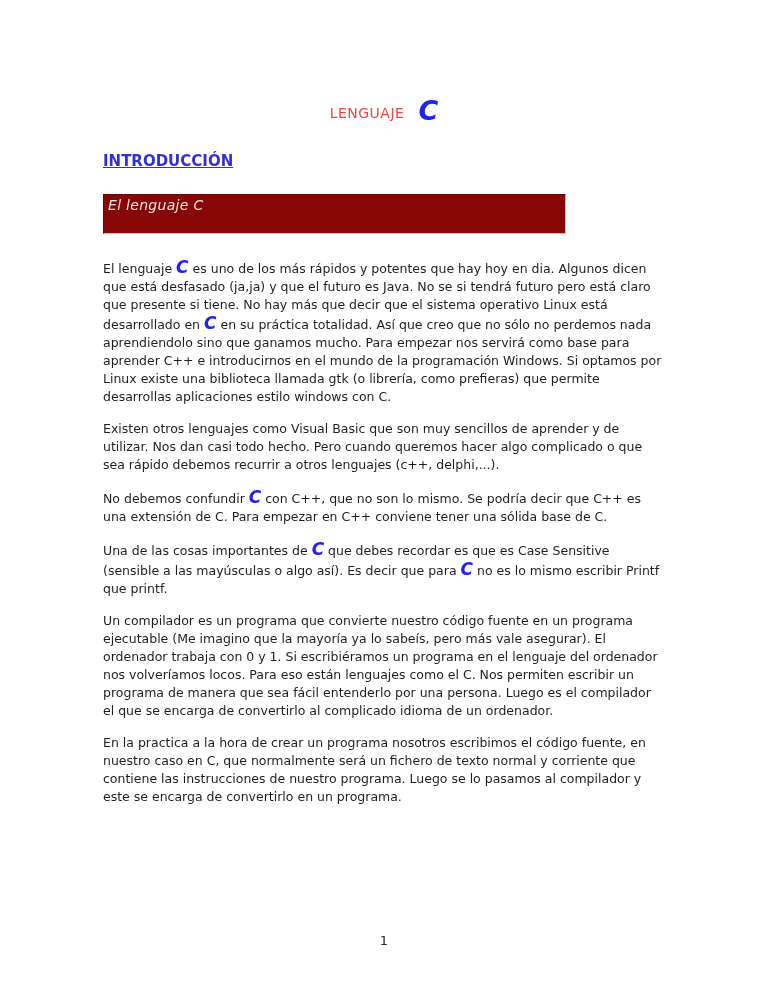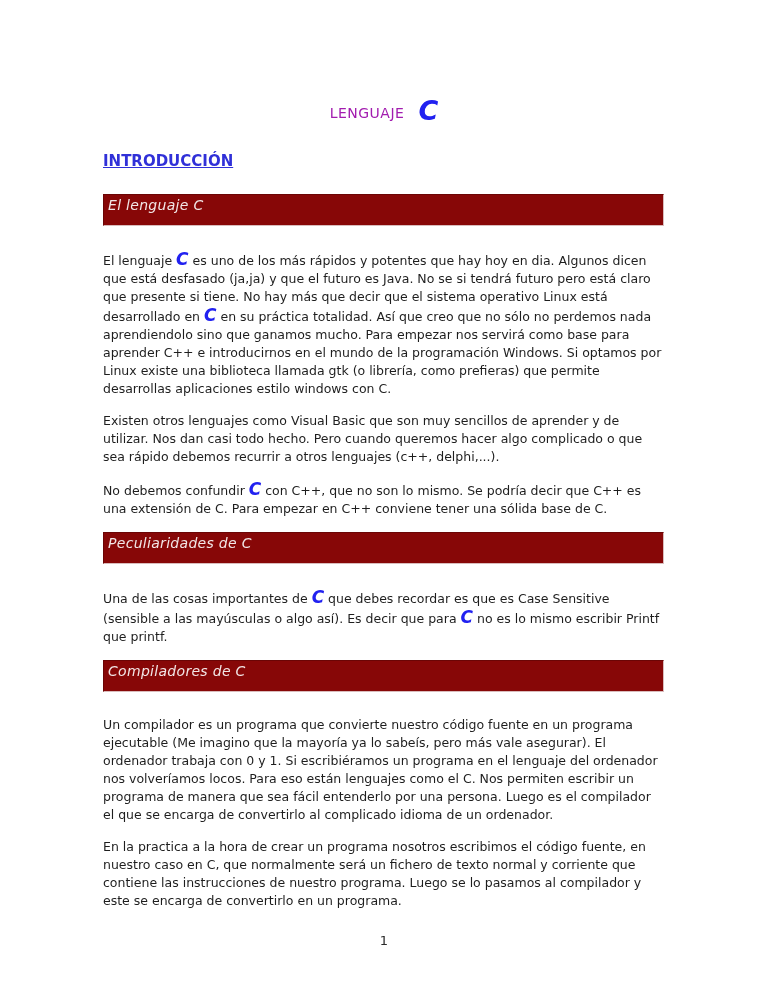--- a/index.html
+++ b/index.html
@@ -23,50 +23,50 @@
     width: 562px;
   }
   .doc-title {
     padding-top: 95px;
     text-align: center;
     white-space: nowrap;
   }
   .title-text {
     font-size: 14px;
     letter-spacing: 0.5px;
-    color: #a21caf;
+    color: #ef4444;
   }
   .title-c {
     font-size: 27px;
     font-weight: bold;
     font-style: italic;
     color: var(--c-blue, #2121f0);
     margin-left: 9px;
     vertical-align: -2px;
   }
   .intro-heading {
     margin: 26px 0 24px 0;
     font-size: 15px;
     font-weight: bold;
     color: var(--heading-blue, #3030d8);
     text-decoration: underline;
   }
   .banner {
     box-sizing: border-box;
     margin: 8px 0 24px 0;
-    width: 561px;
+    width: 463px;
     background: var(--banner-bg, #870707);
     border: 1px solid #d9bcbc;
     border-left-color: #6b0505;
     border-top-color: #6b0505;
     color: var(--banner-text, #f2e6e6);
     font-size: 14px;
     font-style: italic;
     line-height: 19px;
-    padding: 1px 4px 10px 4px;
+    padding: 1px 4px 18px 4px;
     letter-spacing: 0.3px;
   }
   .para {
     margin: 14px 0;
     font-size: 12.5px;
     line-height: 18px;
   }
   .para .txt { color: var(--body-text, #1e1e1e); }
   .para .em {
     color: var(--body-text, #1e1e1e);
@@ -101,26 +101,24 @@
     <div class="intro-heading">INTRODUCCIÓN</div>
 
     <div class="section">
       <div class="banner">El lenguaje C</div>
       <p class="para"><span class="txt">El lenguaje </span><span class="inline-c">C</span><span class="txt"> es uno de los más rápidos y potentes que hay hoy en dia. Algunos dicen que está desfasado (ja,ja) y que el futuro es Java. No se si tendrá futuro pero está claro que presente si tiene. No hay más que decir que el sistema operativo Linux está desarrollado en </span><span class="inline-c">C</span><span class="txt"> en su práctica totalidad. Así que creo que no sólo no perdemos nada aprendiendolo sino que ganamos mucho. Para empezar nos servirá como base para aprender C++ e introducirnos en el mundo de la programación Windows. Si optamos por Linux existe una biblioteca llamada gtk (o librería, como prefieras) que permite desarrollas aplicaciones estilo windows con C.</span></p>
       <p class="para"><span class="txt">Existen otros lenguajes como Visual Basic que son muy sencillos de aprender y de utilizar. Nos dan casi todo hecho. Pero cuando queremos hacer algo complicado o que sea rápido debemos recurrir a otros lenguajes (c++, delphi,...).</span></p>
       <p class="para"><span class="txt">No debemos confundir </span><span class="inline-c">C</span><span class="txt"> con C++, que no son lo mismo. Se podría decir que C++ es una extensión de C. Para empezar en C++ conviene tener una sólida base de C.</span></p>
     </div>
 
     <div class="section">
-      <div class="banner">Peculiaridades de C</div>
       <p class="para"><span class="txt">Una de las cosas importantes de </span><span class="inline-c">C</span><span class="txt"> que debes recordar es que es </span><span class="em">Case Sensitive</span><span class="txt"> (sensible a las mayúsculas o algo así). Es decir que para </span><span class="inline-c">C</span><span class="txt"> no es lo mismo escribir </span><span class="em">Printf</span><span class="txt"> que </span><span class="em">printf</span><span class="txt">.</span></p>
     </div>
 
     <div class="section">
-      <div class="banner">Compiladores de C</div>
       <p class="para"><span class="txt">Un compilador es un programa que convierte nuestro código fuente en un programa ejecutable (Me imagino que la mayoría ya lo sabeís, pero más vale asegurar). El ordenador trabaja con 0 y 1. Si escribiéramos un programa en el lenguaje del ordenador nos volveríamos locos. Para eso están lenguajes como el C. Nos permiten escribir un programa de manera que sea fácil entenderlo por una persona. Luego es el compilador el que se encarga de convertirlo al complicado idioma de un ordenador.</span></p>
       <p class="para"><span class="txt">En la practica a la hora de crear un programa nosotros escribimos el código fuente, en nuestro caso en C, que normalmente será un fichero de texto normal y corriente que contiene las instrucciones de nuestro programa. Luego se lo pasamos al compilador y este se encarga de convertirlo en un programa.</span></p>
     </div>
 
   </div>
 
   <div class="page-number">1</div>
 </div>
 
 </body></html>

